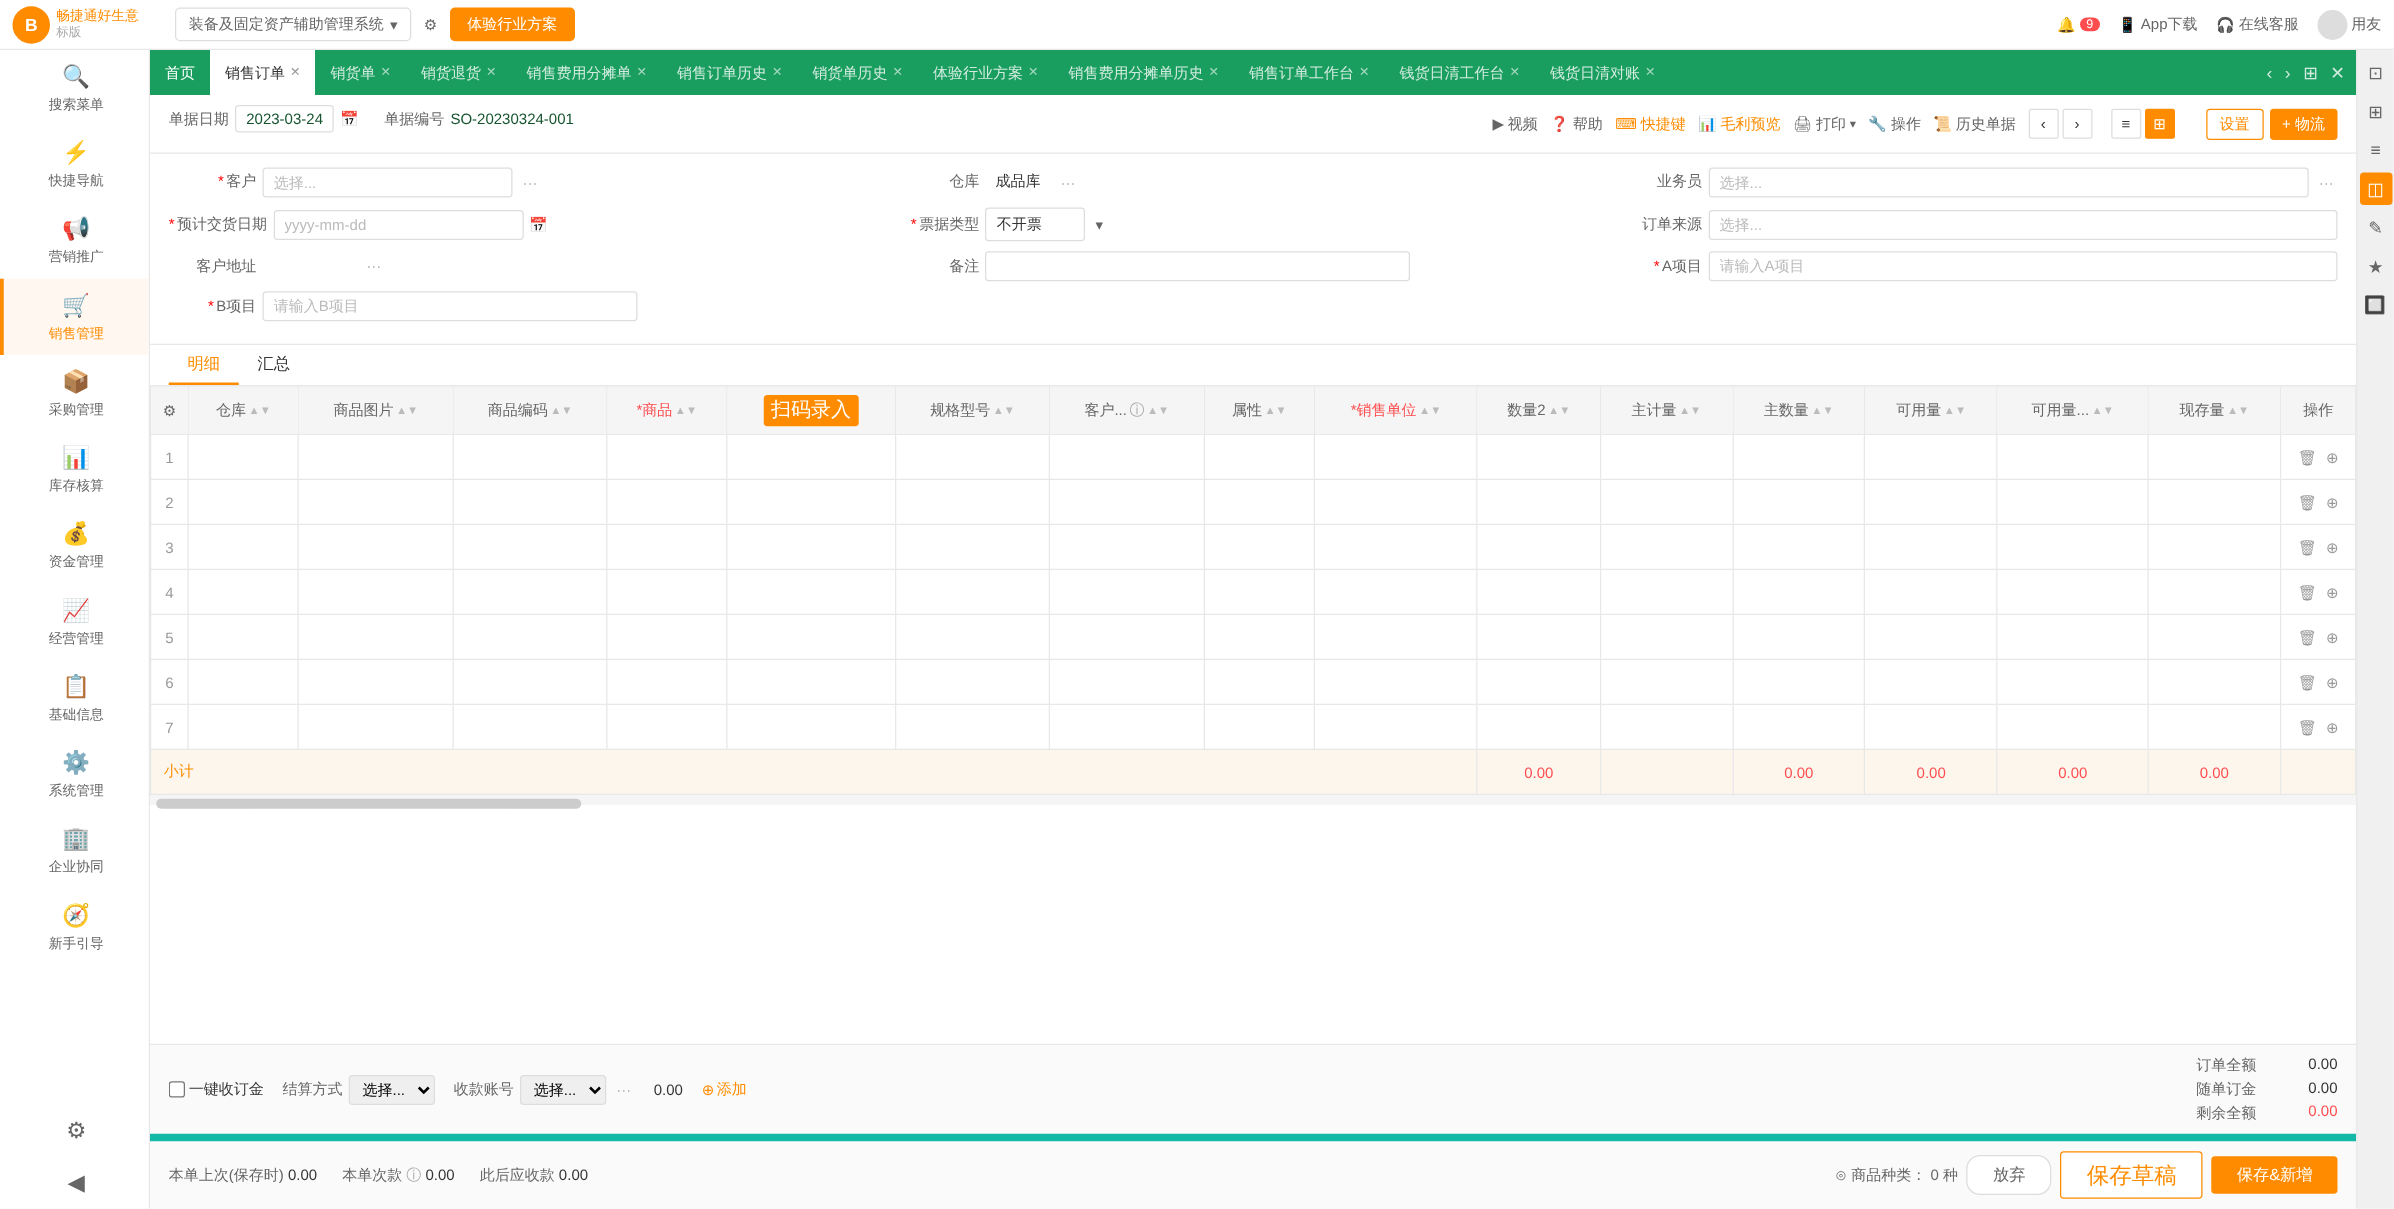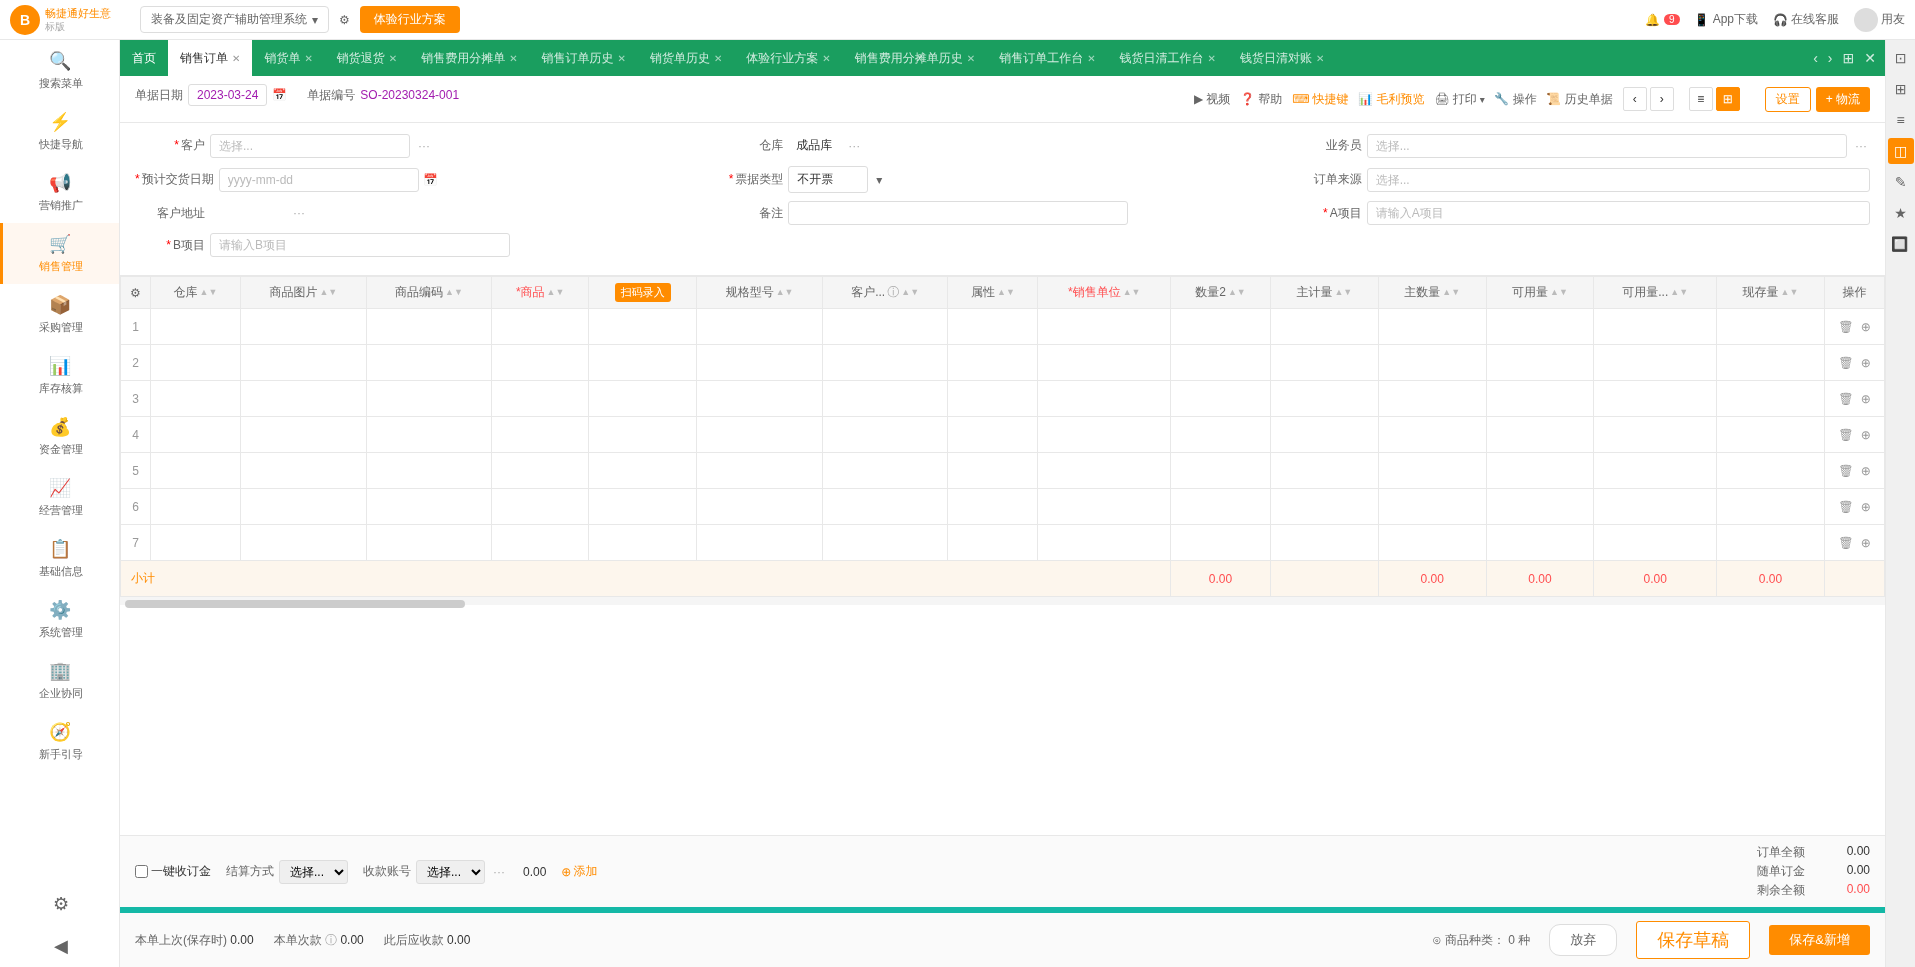--- a/index.html
+++ b/index.html
@@ -52,36 +52,36 @@
     .form-area { padding: 10px 15px; border-bottom: 1px solid #e8e8e8; }
     .form-row { display: flex; align-items: center; gap: 0; margin-bottom: 8px; flex-wrap: wrap; }
     .form-field { display: flex; align-items: center; gap: 5px; min-width: 300px; flex: 1; }
     .form-label { color: #666; font-size: 12px; white-space: nowrap; min-width: 70px; text-align: right; }
     .form-label.required::before { content: '*'; color: red; margin-right: 2px; }
     .form-input { border: 1px solid #ddd; border-radius: 3px; padding: 4px 8px; font-size: 12px; color: #333; outline: none; flex: 1; max-width: 200px; }
     .form-input::placeholder { color: #bbb; }
     .form-dots { color: #aaa; cursor: pointer; padding: 0 3px; }
     .header-row { display: flex; align-items: center; gap: 5px; margin-bottom: 8px; }
     .header-label { color: #666; font-size: 12px; }
-    .header-value { color: #a21caf; font-size: 12px; }
+    .header-value { color: #14532d; font-size: 12px; }
 
     
     .detail-tabs { display: flex; border-bottom: 1px solid #e8e8e8; padding: 0 15px; }
     .detail-tab { padding: 6px 15px; cursor: pointer; font-size: 13px; border-bottom: 2px solid transparent; }
     .detail-tab.active { color: #ff8c00; border-bottom: 2px solid #ff8c00; font-weight: 500; }
 
     
     .table-area { overflow: auto; flex: 1; }
     table { width: 100%; border-collapse: collapse; font-size: 12px; }
     table th { background: #f5f5f5; border: 1px solid #e8e8e8; padding: 6px 8px; text-align: center; white-space: nowrap; color: #666; font-weight: normal; position: sticky; top: 0; }
     table td { border: 1px solid #e8e8e8; padding: 4px 8px; text-align: center; height: 36px; }
     table td.row-num { color: #999; width: 30px; }
     .col-actions { width: 60px; }
     .action-icon { cursor: pointer; color: #999; padding: 2px; }
-    .barcode-btn { background: #ff8c00; color: white; border: none; padding: 2px 6px; border-radius: 3px; font-size: 11px; cursor: pointer; }
+    .barcode-btn { background: #ff8c00; color: white; border: none; padding: 2px 6px; border-radius: 3px; font-size: 16px; cursor: pointer; }
     .subtotal-row td { background: #fdf6ed; font-weight: 500; }
     .subtotal-label { color: #ff8c00; text-align: left; padding-left: 10px; }
     .subtotal-val { color: #ff4d4f; }
 
     
     .bottom-bar { border-top: 1px solid #e8e8e8; padding: 8px 15px; display: flex; align-items: center; gap: 15px; background: #fafafa; }
     .bottom-field { display: flex; align-items: center; gap: 5px; }
     .bottom-label { color: #666; font-size: 12px; }
     .bottom-checkbox { display: flex; align-items: center; gap: 3px; cursor: pointer; }
     .payment-select { border: 1px solid #ddd; border-radius: 3px; padding: 3px 6px; font-size: 12px; }
@@ -367,20 +367,28 @@
         </div>
 
         <div class="form-row">
           <div class="form-field">
             <span class="form-label required">B项目</span>
             <input class="form-input" style="width: 300px; max-width: 300px;" placeholder="请输入B项目">
           </div>
         </div>
       </div>
 
+      <div class="detail-tabs">
+        <div class="detail-tab active">
+          <span>明细</span>
+        </div>
+        <div class="detail-tab">
+          <span>汇总</span>
+        </div>
+      </div>
 
       <div class="table-area">
         <table>
           <thead>
             <tr>
               <th><span>⚙</span></th>
               <th><span class="th-sort">
                     <span>仓库</span>
                     <span class="sort-icon">▲▼</span>
                   </span></th>
@@ -664,21 +672,21 @@
           <span style="font-size:12px;color:#666;">
             <span>本单次款</span>
             <span style="cursor:pointer;color:#aaa;">ⓘ</span>
             <span style="color:#333;">0.00</span>
           </span>
           <span style="font-size:12px;color:#666;">
             <span>此后应收款</span>
             <span style="color:#333;">0.00</span>
           </span>
         </div>
-        <div style="margin-left:auto;display:flex;align-items:center;gap:19px;">
+        <div style="margin-left:auto;display:flex;align-items:center;gap:7px;">
           <span style="font-size:12px;color:#666;">
             <span>⊙</span>
             <span>商品种类：</span>
             <span>0 种</span>
           </span>
           <button class="btn-discard">放弃</button>
           <button class="btn-save-draft">保存草稿</button>
           <button class="btn-save-new">保存&amp;新增</button>
         </div>
       </div>

